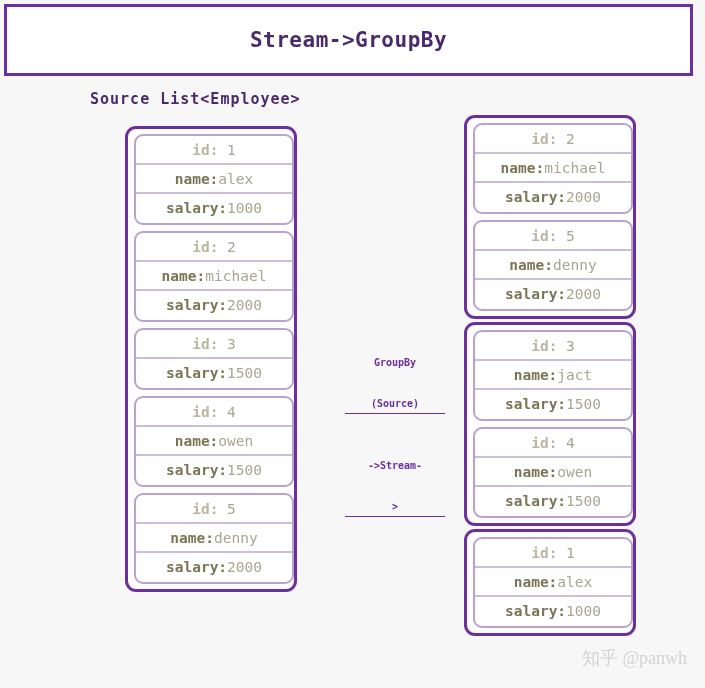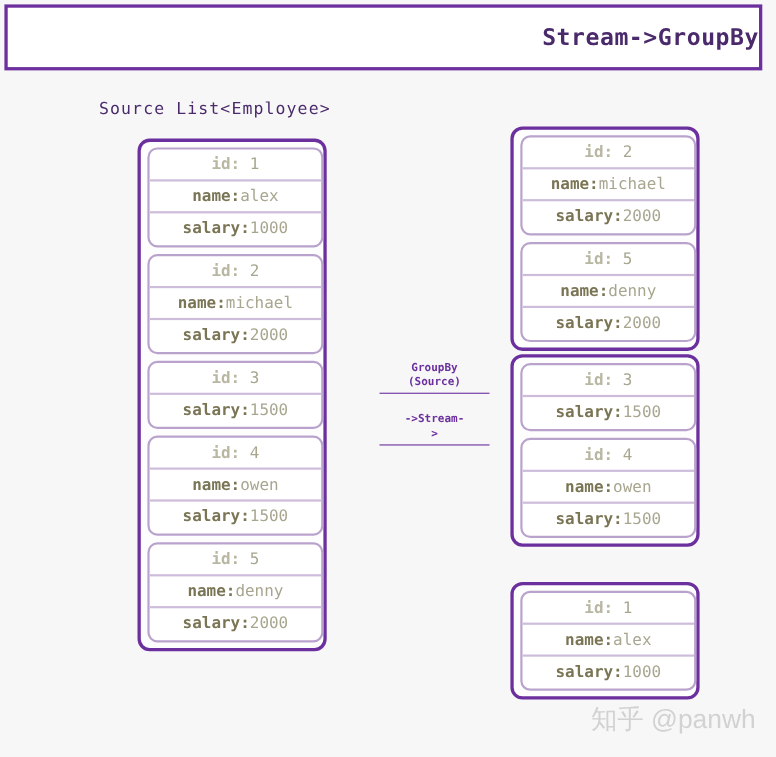--- a/index.html
+++ b/index.html
@@ -14,43 +14,43 @@
     position: relative;
     overflow: hidden;
   }
 
   
   .header-box {
     position: absolute;
     left: 4px;
     top: 4px;
     width: 689px;
-    height: 60px;
+    height: 72px;
     background: #ffffff;
     border: 3px solid #6b2f9e;
     box-sizing: border-box;
     display: flex;
     align-items: center;
-    justify-content: flex-end;
+    justify-content: center;
   }
   .header-title {
     font-size: 21px;
     font-weight: bold;
     color: #4a2a6b;
     letter-spacing: 0.5px;
     white-space: pre;
   }
 
   
   .source-label {
     position: absolute;
     left: 90px;
     top: 90px;
     font-size: 15px;
-    font-weight: normal;
+    font-weight: bold;
     color: #4a2a6b;
     letter-spacing: 1px;
     white-space: pre;
   }
 
   
   .group {
     position: absolute;
     border: 3px solid #6b2f9e;
     border-radius: 11px;
@@ -102,38 +102,39 @@
     top: 328px;
     width: 100px;
     text-align: center;
   }
   .mid-text {
     font-size: 10px;
     font-weight: bold;
     color: #6b2f9e;
     line-height: 13px;
     white-space: pre-line;
+    margin-top: 28px;
   }
   .mid-rule {
     height: 0;
     border-top: 1.5px solid #6b2f9e;
     margin: 3px 0 0 0;
   }
   .mid-gap {
     height: 17px;
   }
 
   
   .watermark {
     position: absolute;
     right: 18px;
     bottom: 18px;
-    font-size: 24px;
+    font-size: 18px;
     color: #d2d2d2;
-    font-family: Liberation Sans, sans-serif;
+    font-family: Liberation Serif, serif;
     white-space: pre;
   }
 </style>
 </head>
 <body>
 
 <div class="header-box">
   <span class="header-title">Stream-&gt;GroupBy</span>
 </div>
 
@@ -184,20 +185,21 @@
     </div>
     <div class="card">
       <div class="card-row"><span class="k-faint">id: </span><span class="v">5</span></div>
       <div class="card-row"><span class="k">name:</span><span class="v">denny</span></div>
       <div class="card-row"><span class="k">salary:</span><span class="v">2000</span></div>
     </div>
   </div>
 <div class="group" id="grouped-1" style="left:464px; top:322px; width:172px;">
     <div class="card">
       <div class="card-row"><span class="k-faint">id: </span><span class="v">3</span></div>
+      <div class="card-row"><span class="k">name:</span><span class="v">jact</span></div>
       <div class="card-row"><span class="k">salary:</span><span class="v">1500</span></div>
     </div>
     <div class="card">
       <div class="card-row"><span class="k-faint">id: </span><span class="v">4</span></div>
       <div class="card-row"><span class="k">name:</span><span class="v">owen</span></div>
       <div class="card-row"><span class="k">salary:</span><span class="v">1500</span></div>
     </div>
   </div>
 <div class="group" id="grouped-2" style="left:464px; top:529px; width:172px;">
     <div class="card">

